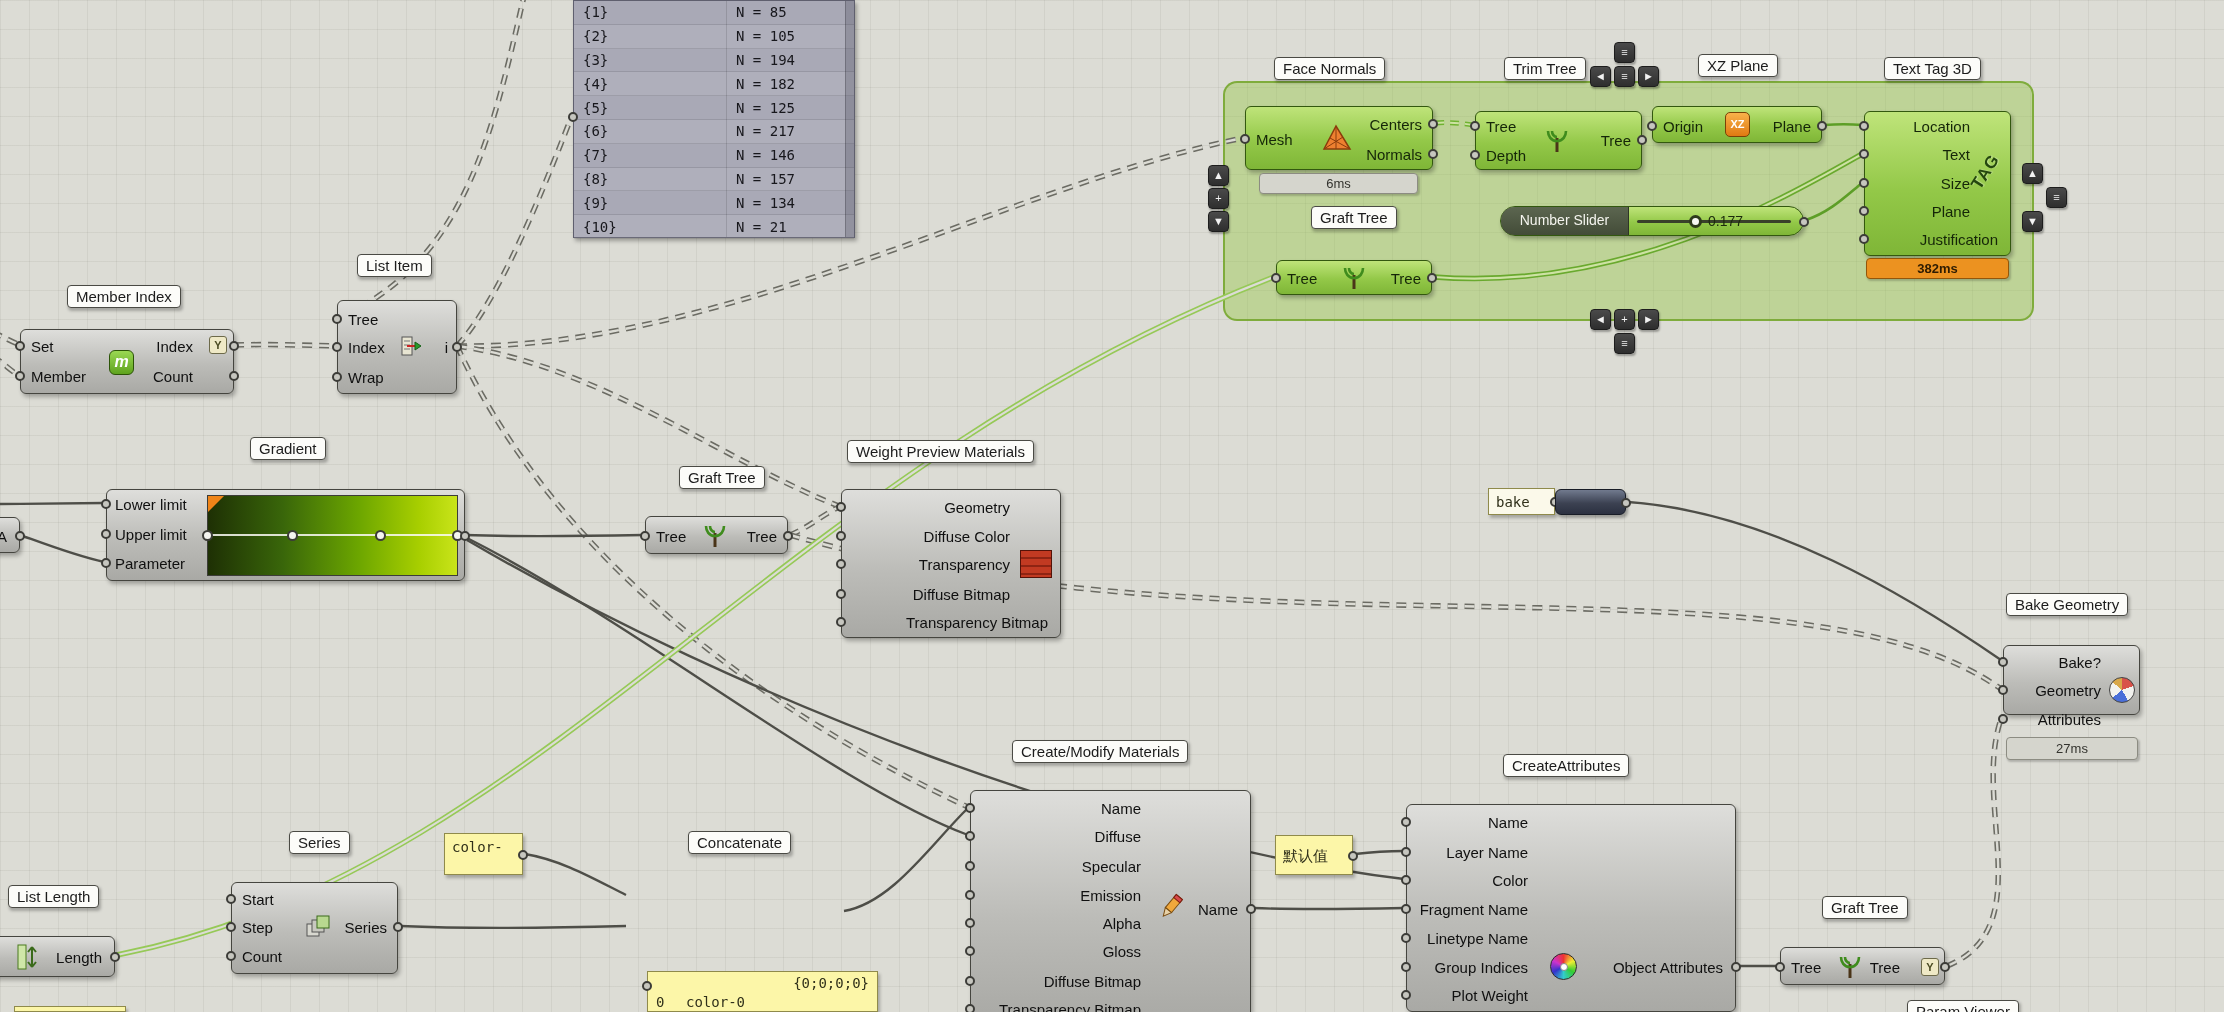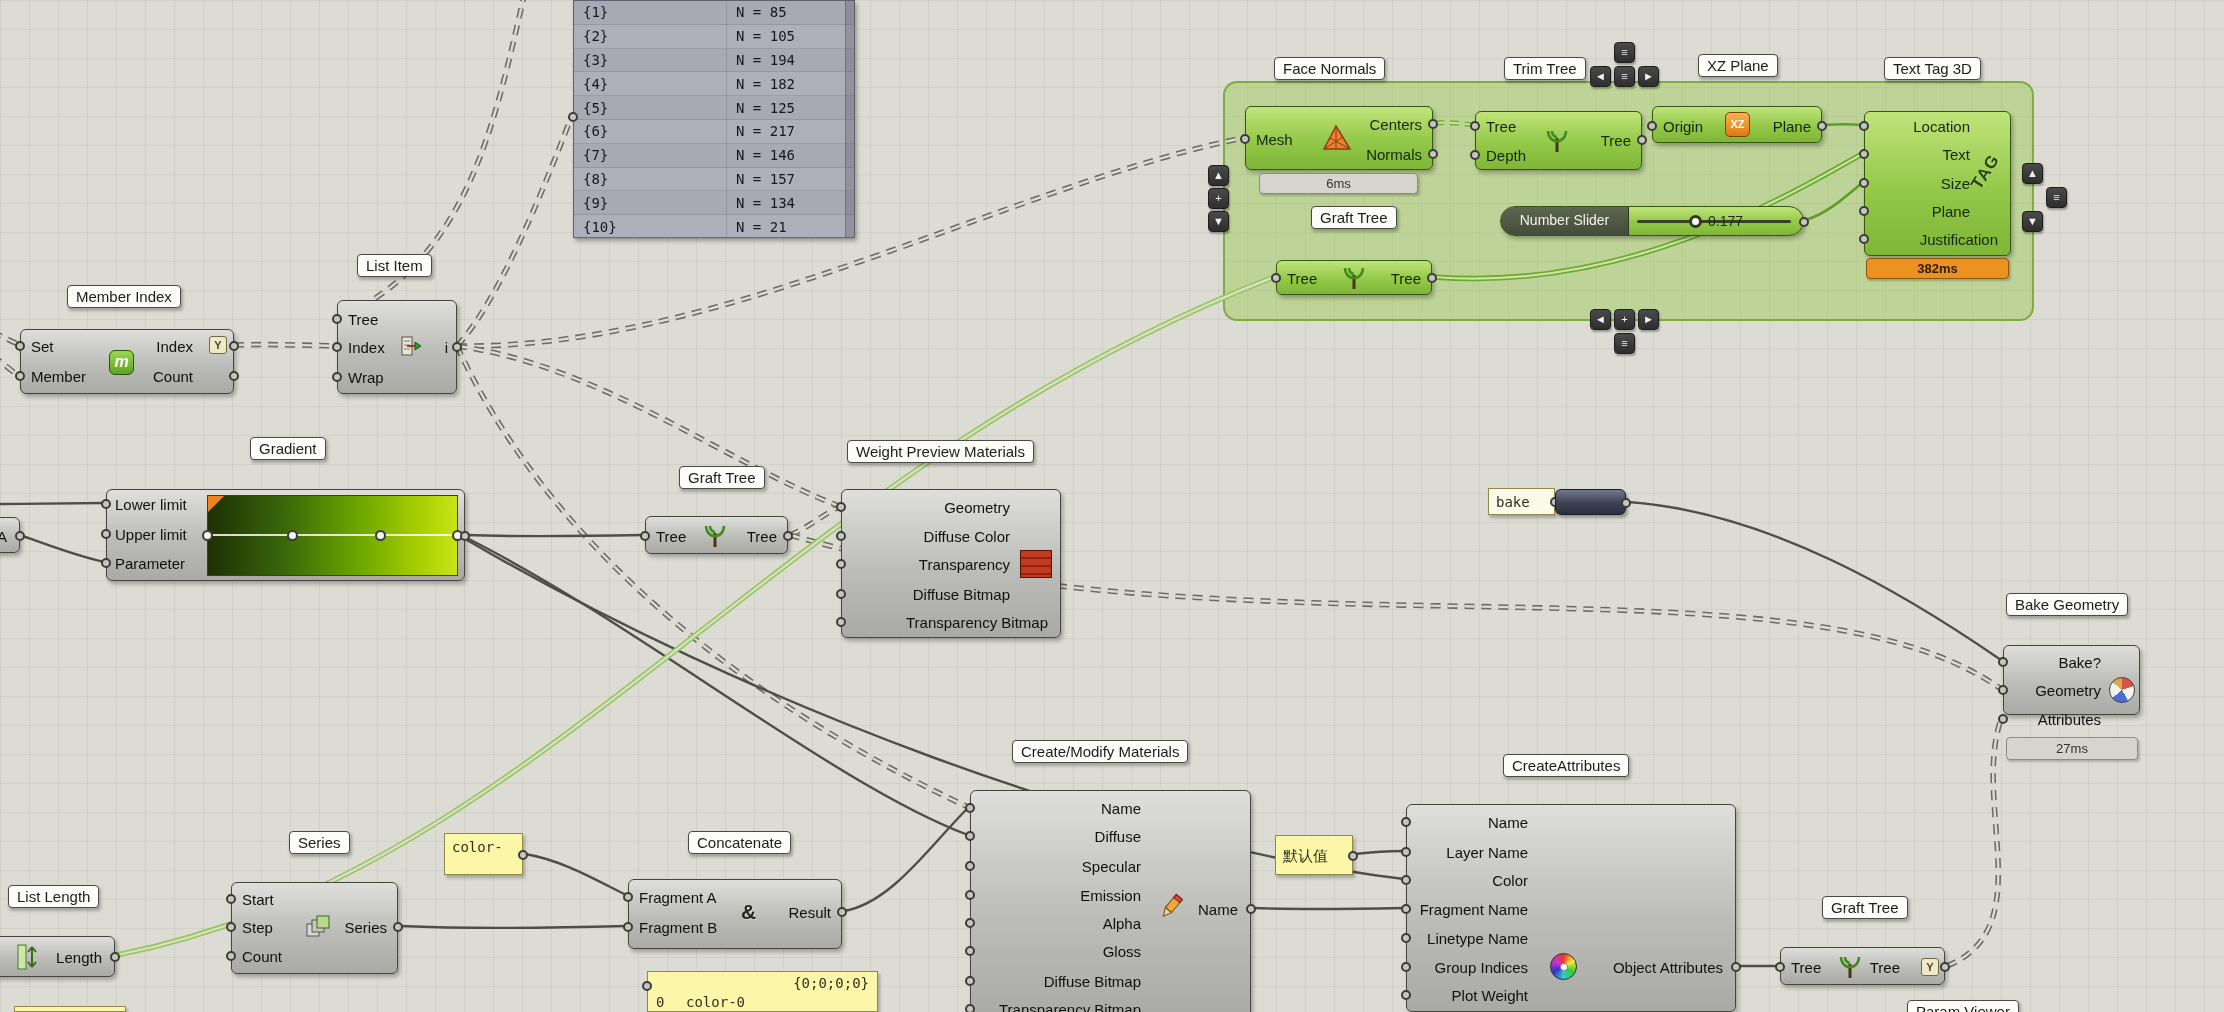--- a/index.html
+++ b/index.html
@@ -393,29 +393,20 @@
     <i class="pt l" style="top:73px"></i>
     <i class="pt r" style="top:44px"></i>
   </div>
 
   <div class="pnl" style="left:444px;top:833px;width:79px;height:42px">
     <span style="position:absolute;left:7px;top:5px">color-</span>
     <i class="pt r" style="top:21px"></i>
   </div>
 
   <div class="lb" style="left:688px;top:831px">Concatenate</div>
-  <div class="c" style="left:628px;top:879px;width:214px;height:70px">
-    <span class="pl" style="top:17px">Fragment A</span>
-    <span class="pl" style="top:47px">Fragment B</span>
-    <span class="pr" style="top:32px">Result</span>
-    <div class="icon ic-amp" style="left:112px;top:20px">&amp;</div>
-    <i class="pt l" style="top:17px"></i>
-    <i class="pt l" style="top:47px"></i>
-    <i class="pt r" style="top:32px"></i>
-  </div>
 
   <div class="lb" style="left:1012px;top:740px">Create/Modify Materials</div>
   <div class="c" style="left:970px;top:790px;width:281px;height:232px">
     <span class="pr" style="top:17px;right:109px">Name</span>
     <span class="pr" style="top:45px;right:109px">Diffuse</span>
     <span class="pr" style="top:75px;right:109px">Specular</span>
     <span class="pr" style="top:104px;right:109px">Emission</span>
     <span class="pr" style="top:132px;right:109px">Alpha</span>
     <span class="pr" style="top:160px;right:109px">Gloss</span>
     <span class="pr" style="top:190px;right:109px">Diffuse Bitmap</span>

